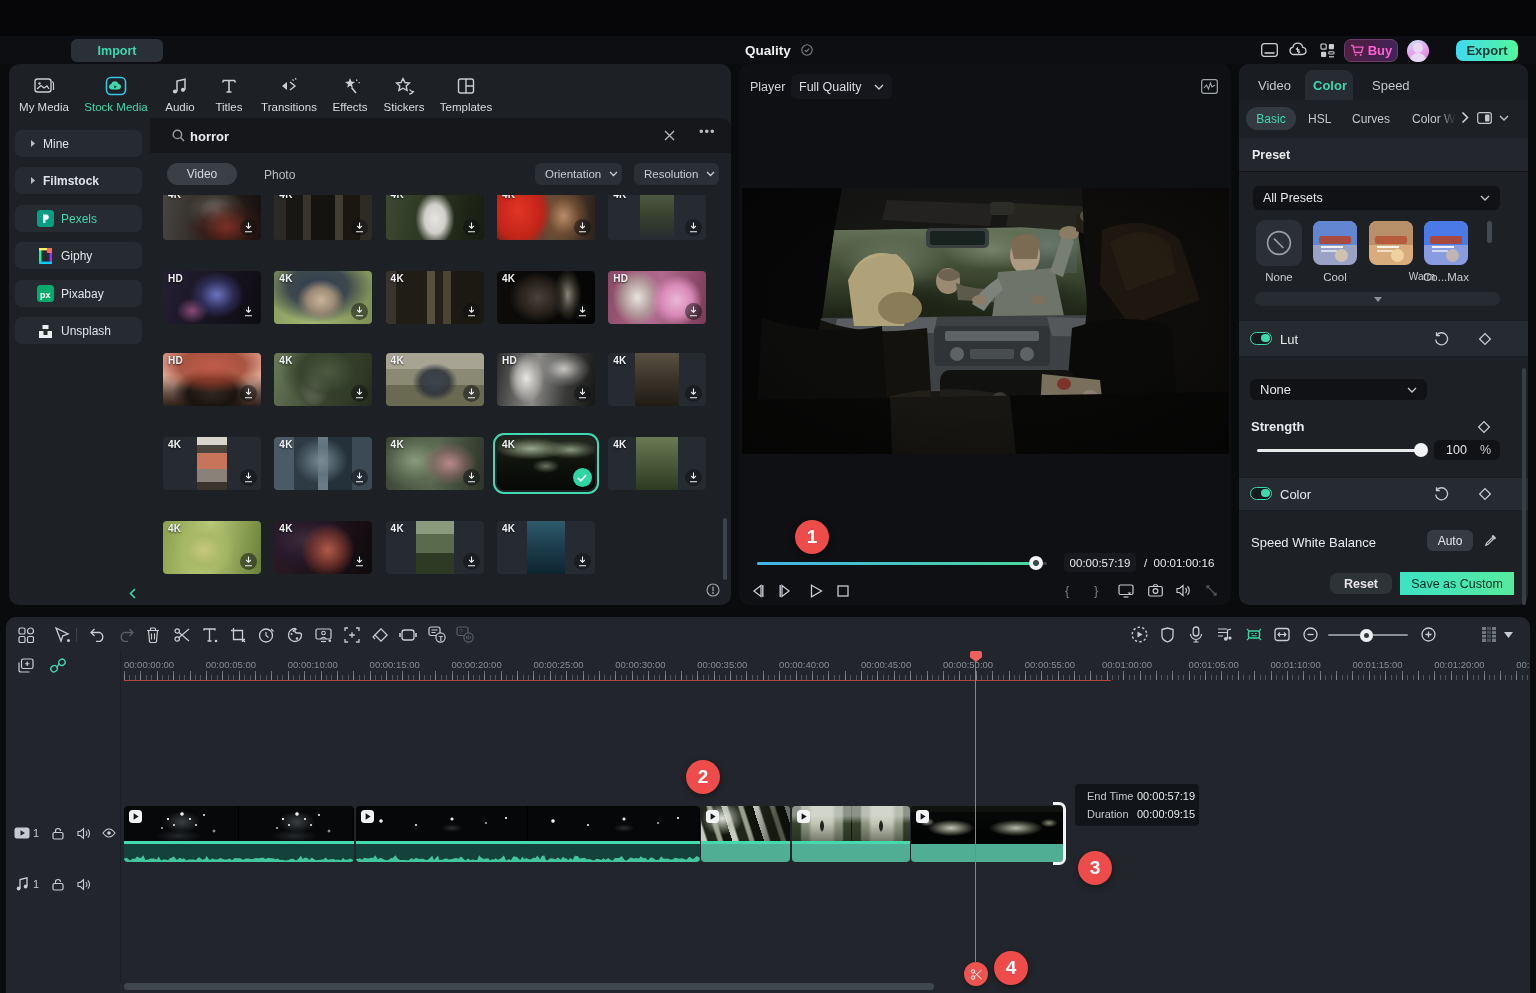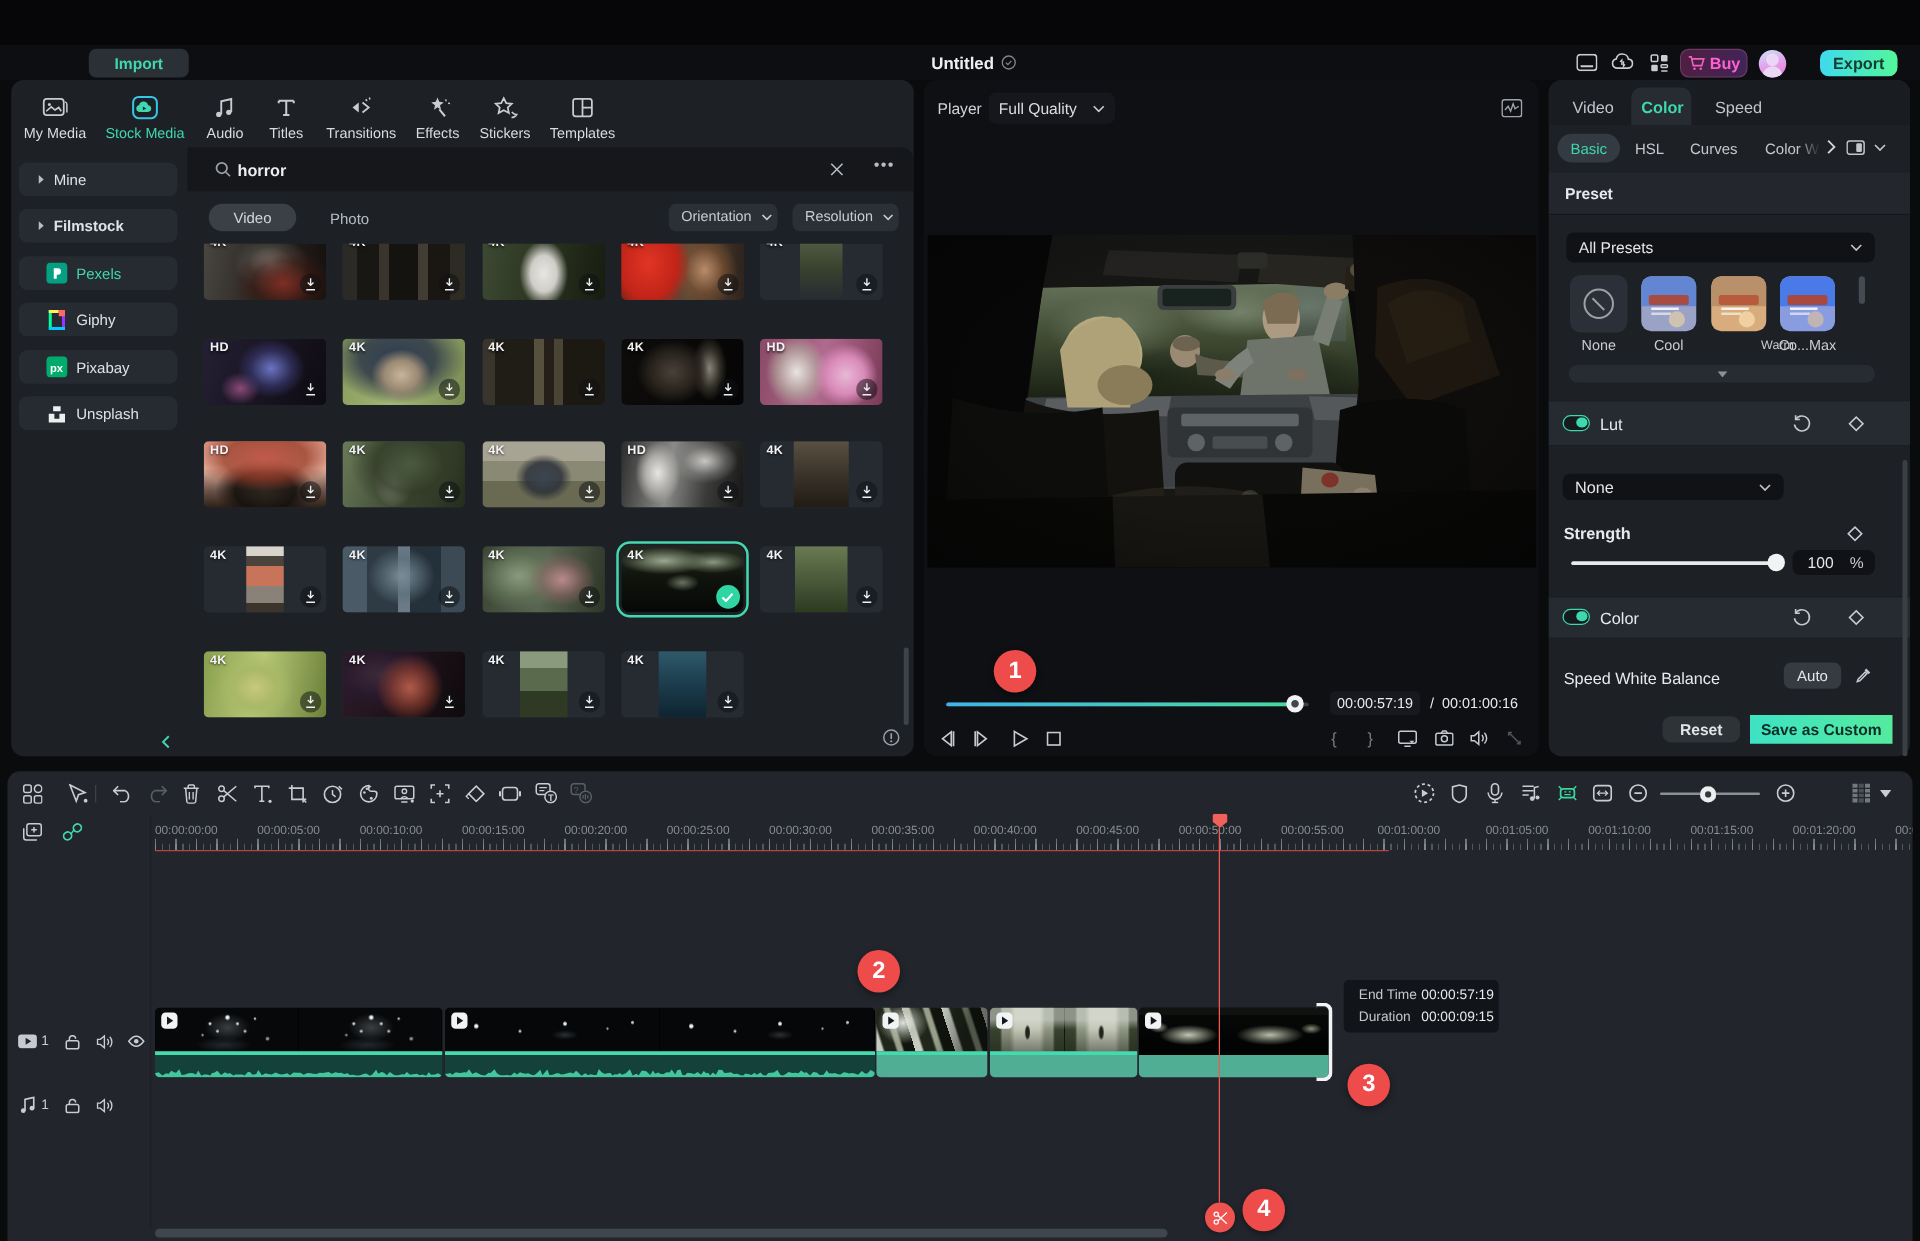--- a/index.html
+++ b/index.html
@@ -23,24 +23,24 @@
 box-shadow:0 2px 6px rgba(0,0,0,.45);width:34px;height:34px}
 .tgl{position:absolute;width:22px;height:13px;border-radius:7px;border:1.5px solid #3fd7ad;background:#151a1d}
 .tgl i{position:absolute;right:1px;top:0.8px;width:8.6px;height:8.6px;border-radius:50%;background:#3fd7ad}
 .ddark{position:absolute;background:#101216;border-radius:6px;color:#e4e6e9;font-size:12.5px;
 display:flex;align-items:center}
 </style></head>
 <body>
 <div class="ab" style="left:0;top:0;width:1536px;height:36px;background:#060608"></div>
 <div class="ab" style="left:0;top:36px;width:1536px;height:28px;background:#0d0e11"></div>
 
-<div class="ab" style="left:71px;top:39px;width:80px;height:23px;background:#2b3037;border-radius:6px;
+<div class="ab" style="left:71px;top:39px;width:92px;height:23px;background:#2b3037;border-radius:6px;
 display:flex;align-items:center;justify-content:center;color:#3fd7ad;font-size:12.5px;font-weight:bold">Import</div>
 
-<div class="tx" style="left:745px;top:43px;font-size:13.5px;font-weight:bold;color:#eceef0">Untitled</div>
+<div class="tx" style="left:745px;top:43px;font-size:13.5px;font-weight:bold;color:#eceef0">Quality</div>
 <svg class="ab" style="left:801px;top:44px" width="12" height="12" viewBox="0 0 12 12">
 <circle cx="6" cy="6" r="5.2" fill="none" stroke="#7e848a" stroke-width="1.1"></circle>
 <path d="M3.8 6.2l1.5 1.5 2.8-3" fill="none" stroke="#7e848a" stroke-width="1.1"></path>
   </svg>
 <div class="panel" style="left:9px;top:64px;width:722px;height:541px"></div>
 <div class="mi" style="left:44px">
     <svg width="22" height="20" viewBox="0 0 22 20">
       <rect x="2" y="3" width="16" height="13" rx="2.5" fill="none" stroke="#c9cdd2" stroke-width="1.4"></rect>
       <path d="M19 5.5a2 2 0 0 1 1.5 2V14" fill="none" stroke="#c9cdd2" stroke-width="1.2"></path>
       <circle cx="6.5" cy="7.5" r="1.2" fill="#c9cdd2"></circle>
@@ -634,21 +634,21 @@
 <svg class="ab" style="left:1478px;top:487px" width="14" height="14" viewBox="0 0 14 14">
     <rect x="3.2" y="3.2" width="7.6" height="7.6" fill="none" stroke="#c6cad0" stroke-width="1.3" transform="rotate(45 7 7)"></rect>
   </svg>
 <div class="tx" style="left:1251px;top:535px;font-size:13px;color:#e8eaed">Speed White Balance</div>
 <div class="ab" style="left:1427px;top:530px;width:46px;height:21px;background:#363b42;border-radius:6px;display:flex;align-items:center;justify-content:center;font-size:12px;color:#e4e6e9">Auto</div>
 <svg class="ab" style="left:1484px;top:533px" width="14" height="14" viewBox="0 0 14 14">
     <path d="M9 1.8l3.2 3.2-1.4 1.4-3.2-3.2z" fill="#c6cad0"></path>
     <path d="M8.2 4.6L2.5 10.3l-.7 2 2-.7 5.7-5.7z" fill="none" stroke="#c6cad0" stroke-width="1.2"></path>
   </svg>
 <div class="ab" style="left:1330px;top:573px;width:62px;height:21px;background:#2e3338;border-radius:7px;display:flex;align-items:center;justify-content:center;font-size:12.5px;font-weight:bold;color:#e2e4e7">Reset</div>
-<div class="ab" style="left:1400px;top:572px;width:114px;height:23px;border-radius:0;background:linear-gradient(90deg,#3ee2c4,#55eb9e);display:flex;align-items:center;justify-content:center;font-size:12.5px;font-weight:bold;color:#0c2e26">Save as Custom</div>
+<div class="ab" style="left:1400px;top:572px;width:114px;height:23px;border-radius:0;background:linear-gradient(90deg,#3ee2c4,#55eb9e);display:flex;align-items:center;justify-content:center;font-size:12.5px;font-weight:normal;color:#0c2e26">Save as Custom</div>
 <div class="ab" style="left:1522px;top:368px;width:4px;height:237px;border-radius:2px;background:#3a3f46"></div>
 <div class="ab" style="left:6px;top:617px;width:1524px;height:376px;background:#22262c;border-radius:10px 10px 0 0"></div>
 <svg class="ab" style="left:18px;top:627px" width="16" height="16" viewBox="0 0 16 16">
     <rect x="1" y="1" width="6" height="6" rx="1.6" fill="none" stroke="#c9cdd2" stroke-width="1.2"></rect>
     <rect x="9.5" y="1" width="6" height="6" rx="3" fill="none" stroke="#c9cdd2" stroke-width="1.2"></rect>
     <rect x="1" y="9.5" width="6" height="6" rx="1.6" fill="none" stroke="#c9cdd2" stroke-width="1.2"></rect>
     <rect x="9.5" y="9.5" width="6" height="6" rx="1.6" fill="none" stroke="#c9cdd2" stroke-width="1.2"></rect>
   </svg>
 <svg class="ab" style="left:54px;top:627px" width="17" height="16" viewBox="0 0 17 16">
     <path d="M2 1l5 13 1.8-5.2L14 7z" fill="none" stroke="#c9cdd2" stroke-width="1.3"></path>

